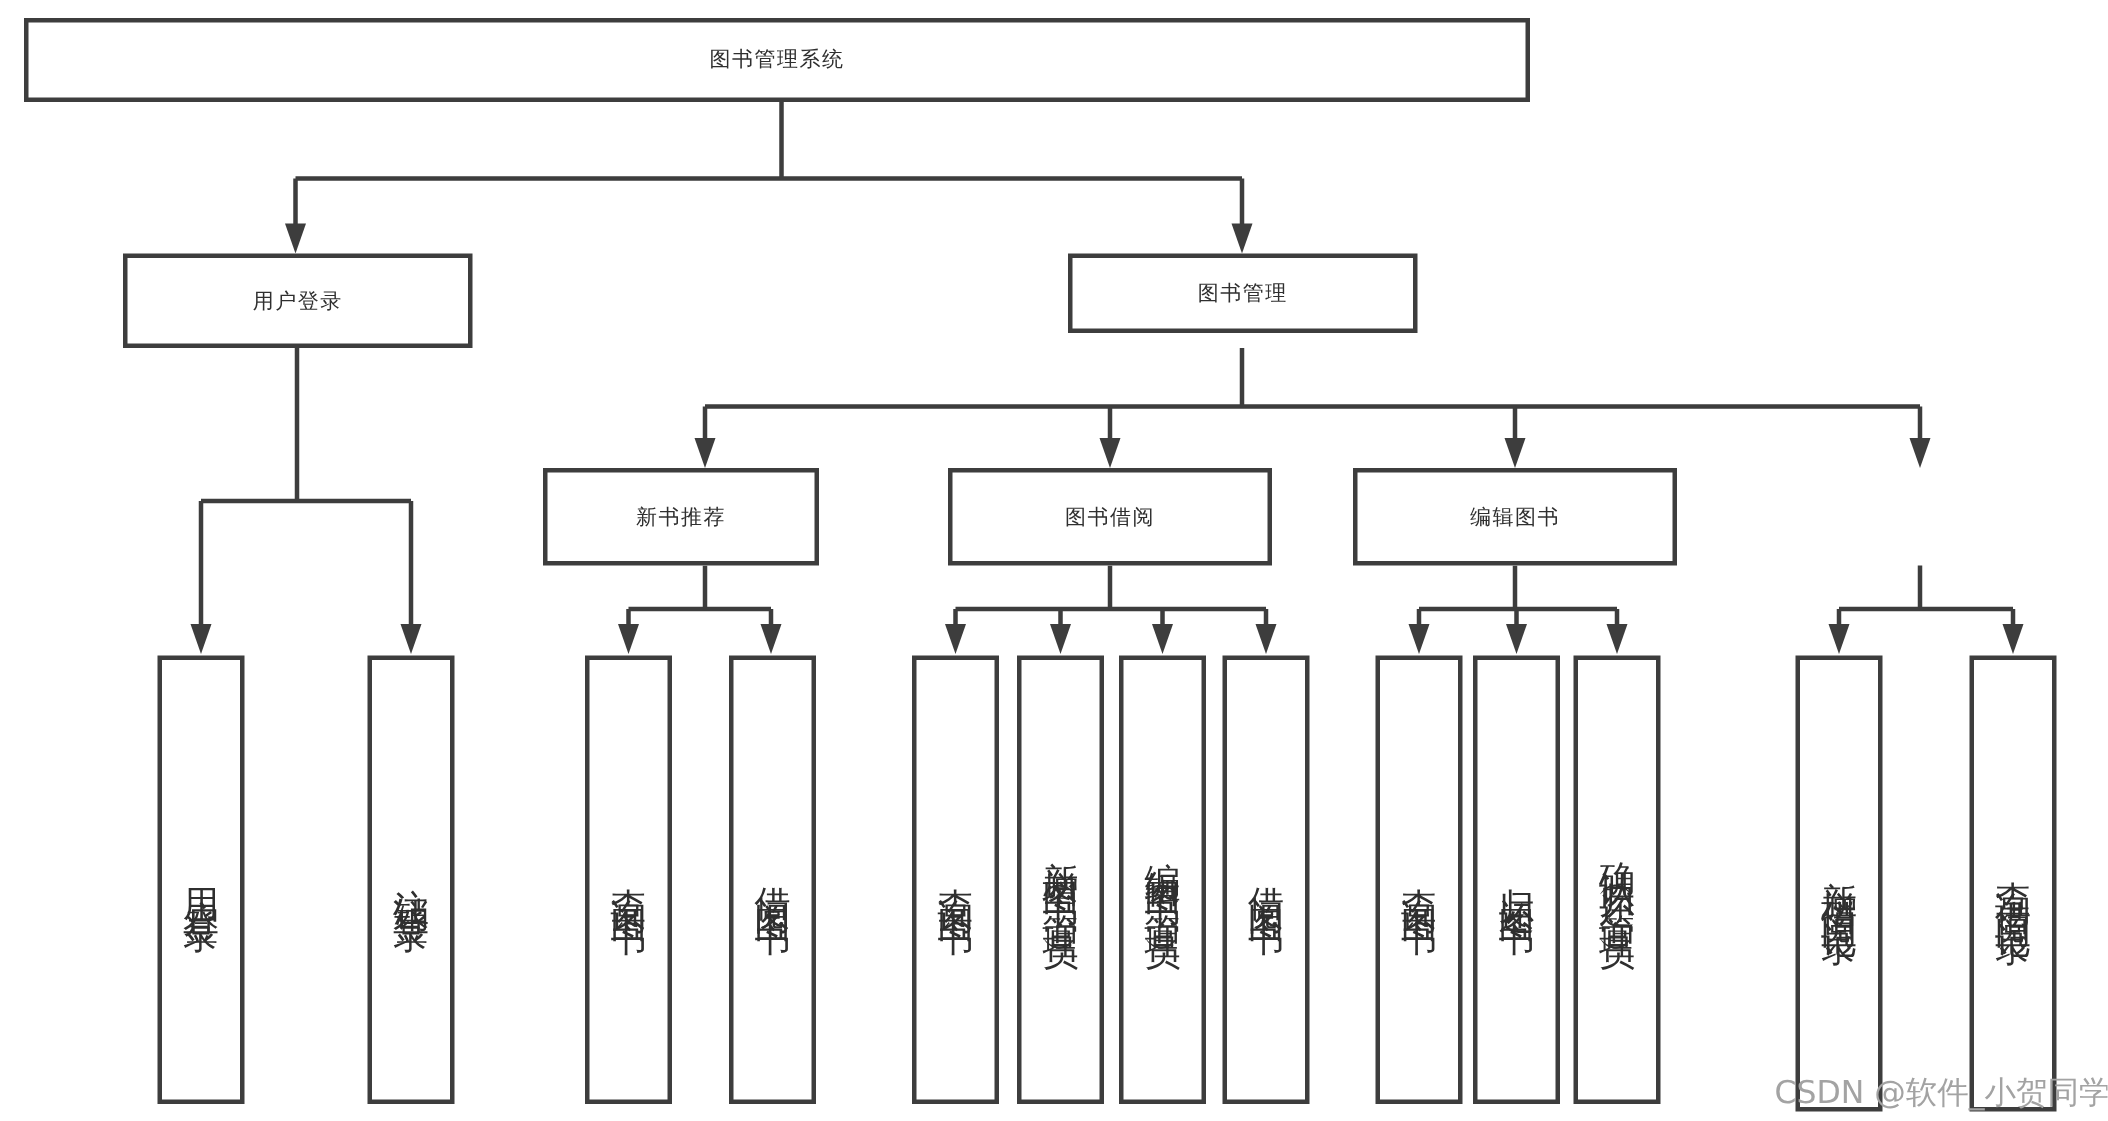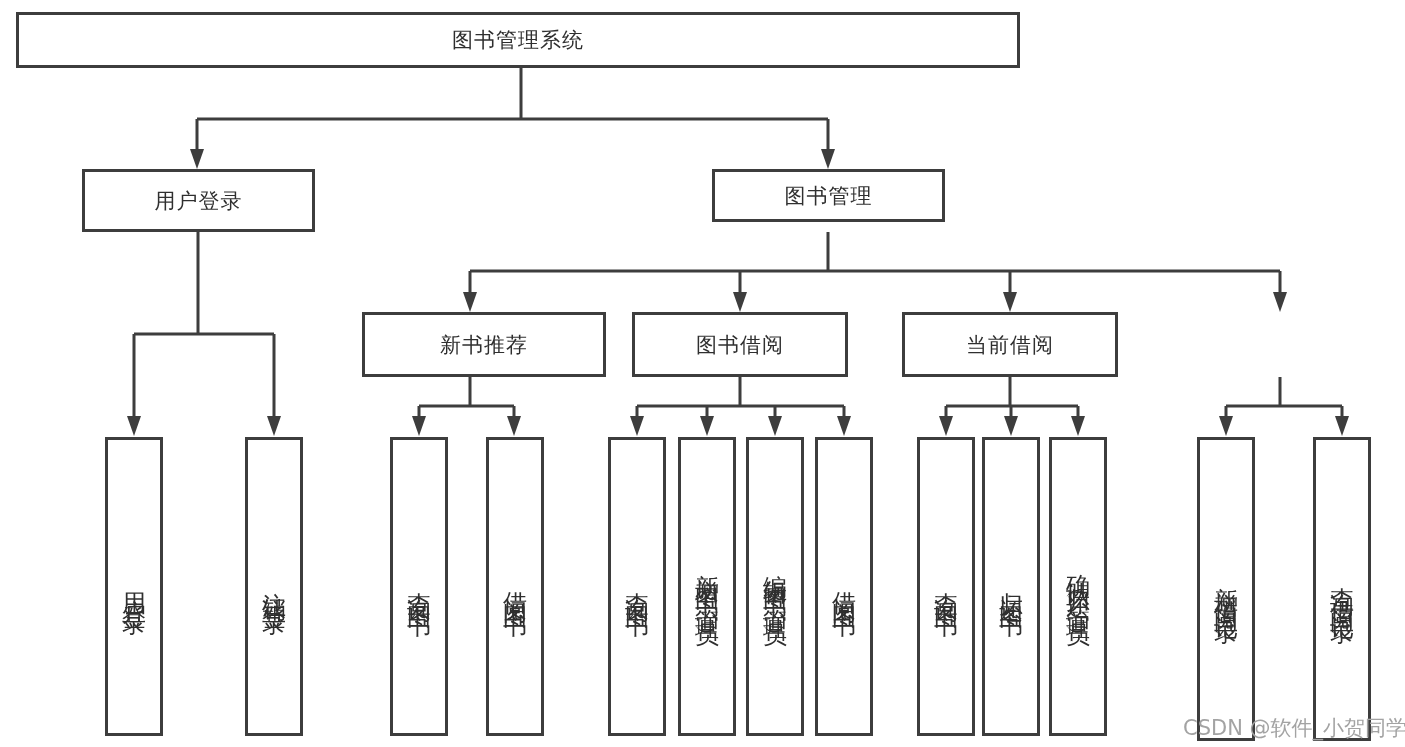--- a/index.html
+++ b/index.html
@@ -38,21 +38,21 @@
     position:absolute;
     box-sizing:border-box;
     border:3px solid var(--line);
     background:#fff;
     display:flex;
     align-items:center;
     justify-content:center;
     color:var(--label);
   }
   .hbox{
-    font-size:21px;
+    font-size:14px;
     letter-spacing:1px;
     white-space:nowrap;
   }
   .leaf{
     width:58px;
     height:299px;
     top:437px;
   }
   .vtext{
     writing-mode:vertical-rl;
@@ -116,28 +116,28 @@
     <span>图书管理系统</span>
   </div>
 
   <div class="box hbox" style="left:82px;top:169px;width:233px;height:63px">
     <span>用户登录</span>
   </div>
   <div class="box hbox" style="left:712px;top:169px;width:233px;height:53px">
     <span>图书管理</span>
   </div>
 
-  <div class="box hbox" style="left:362px;top:312px;width:244px;height:65px">
+  <div class="box hbox" style="left:362px;top:312px;width:184px;height:65px">
     <span>新书推荐</span>
   </div>
   <div class="box hbox" style="left:632px;top:312px;width:216px;height:65px">
     <span>图书借阅</span>
   </div>
   <div class="box hbox" style="left:902px;top:312px;width:216px;height:65px">
-    <span>当前借阅</span>
+    <span>编辑图书</span>
   </div>
 
   <div class="box leaf" style="left:105px">
     <span class="vtext">用户登录</span>
   </div>
   <div class="box leaf" style="left:245px">
     <span class="vtext">注销登录</span>
   </div>
 
   <div class="box leaf" style="left:390px">

